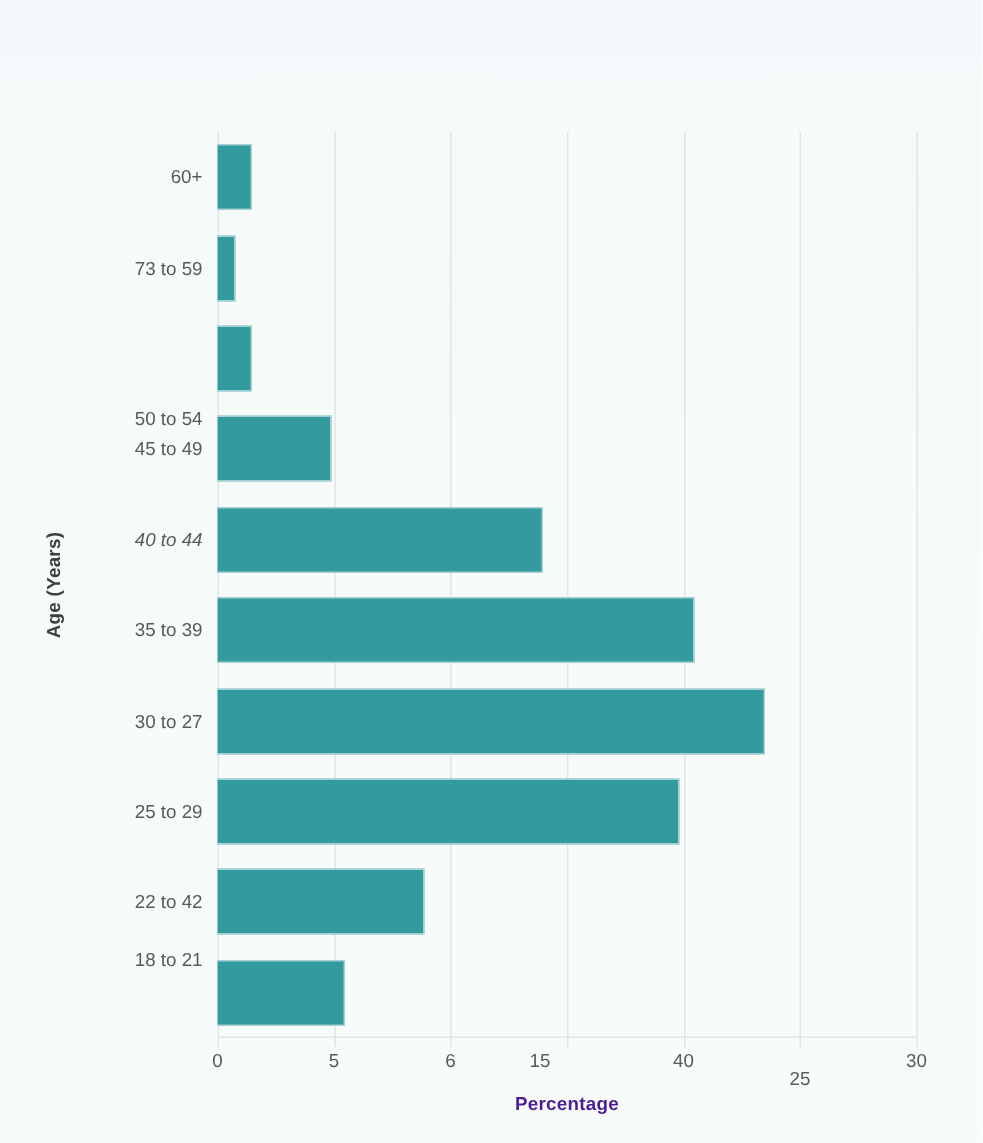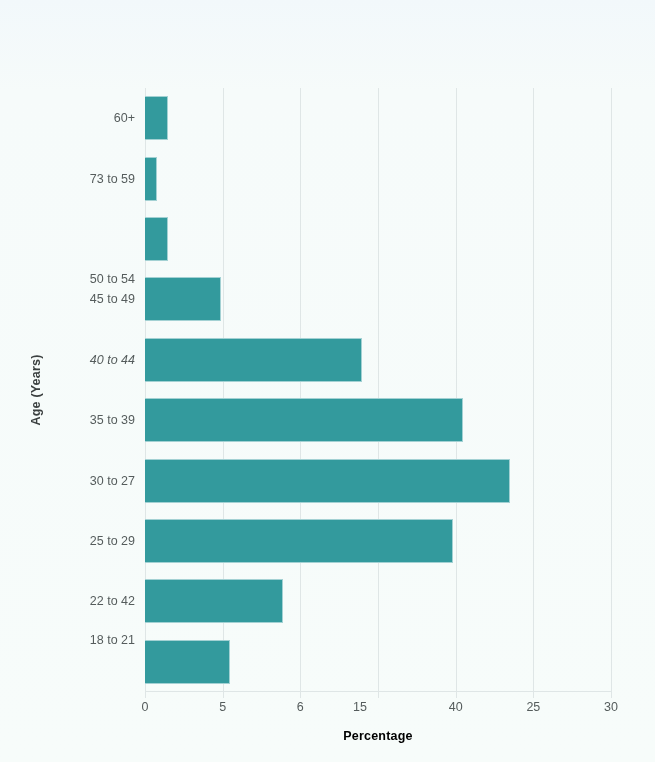--- a/index.html
+++ b/index.html
@@ -95,21 +95,21 @@
 
   
   #x-axis-title {
     position: absolute;
     left: 145px;
     width: 466px;
     top: 729px;
     text-align: center;
     font-size: 12.5px;
     font-weight: bold;
-    color: #000000;
+    color: #4c1d95;
     letter-spacing: 0.2px;
   }
   #y-axis-title {
     position: absolute;
     left: 36px;
     top: 390px;
     font-size: 12.5px;
     font-weight: bold;
     color: #3b4040;
     letter-spacing: 0.2px;
@@ -152,21 +152,21 @@
       <div class="x-tick-label" style="left: 145px;">0</div>
       <div class="x-tick-mark" style="left: 222.667px;"></div>
       <div class="x-tick-label" style="left: 222.667px;">5</div>
       <div class="x-tick-mark" style="left: 300.333px;"></div>
       <div class="x-tick-label" style="left: 300.333px;">6</div>
       <div class="x-tick-mark" style="left: 378px;"></div>
       <div class="x-tick-label" style="left: 360px;">15</div>
       <div class="x-tick-mark" style="left: 455.667px;"></div>
       <div class="x-tick-label" style="left: 455.667px;">40</div>
       <div class="x-tick-mark" style="left: 533.333px;"></div>
-      <div class="x-tick-label" style="left: 533.333px;">25</div>
+      <div class="x-tick-label" style="left: 533.333px; margin-top: 12px;">25</div>
       <div class="x-tick-mark" style="left: 611px;"></div>
       <div class="x-tick-label" style="left: 611px;">30</div>
     </div>
   <div id="y-tick-labels">
       <div class="y-tick-label" style="top: 640px;">18 to 21</div>
       <div class="y-tick-label" style="top: 601.4px;">22 to 42</div>
       <div class="y-tick-label" style="top: 541px;">25 to 29</div>
       <div class="y-tick-label" style="top: 480.6px;">30 to 27</div>
       <div class="y-tick-label" style="top: 420.2px;">35 to 39</div>
       <div class="y-tick-label" style="top: 359.8px; font-style: italic;">40 to 44</div>

